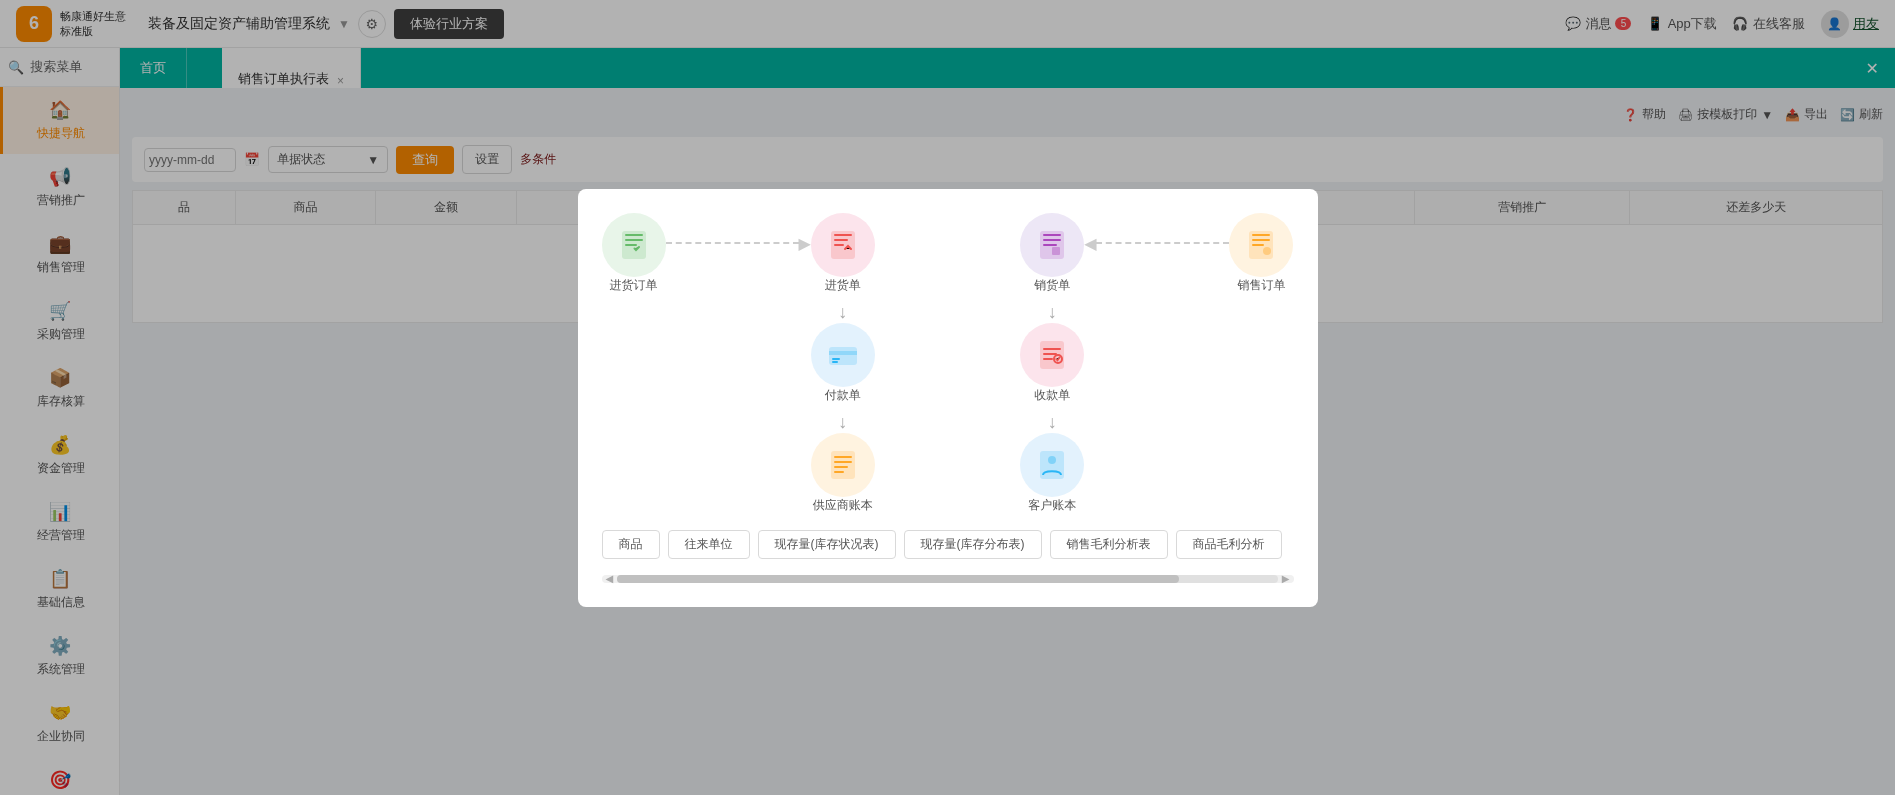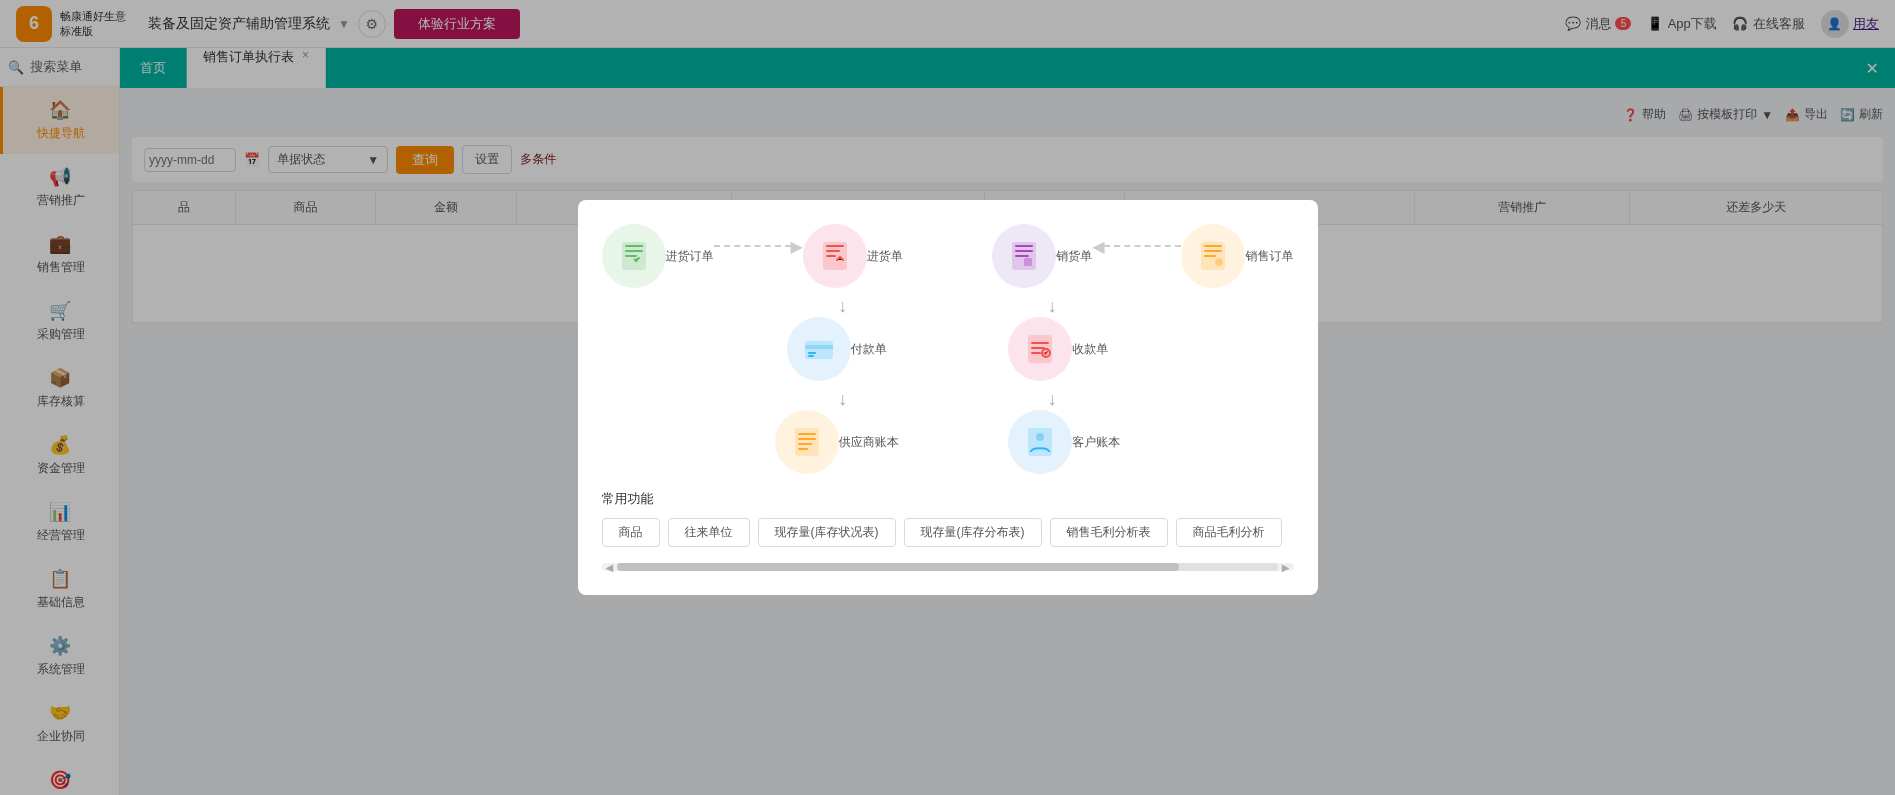--- a/index.html
+++ b/index.html
@@ -38,39 +38,39 @@
       flex: 1;
     }
     .system-title { font-size: 14px; color: #333; font-weight: 500; }
     .title-dropdown { color: #999; font-size: 12px; cursor: pointer; }
     .gear-btn {
       width: 28px; height: 28px; border-radius: 50%;
       border: 1px solid #ddd; display: flex; align-items: center; justify-content: center;
       color: #666; cursor: pointer; font-size: 14px;
     }
     .trial-btn {
-      background: #be185d; color: #fff; border: none;
-      padding: 6px 24px; border-radius: 4px; cursor: pointer; font-size: 13px;
+      background: #404040; color: #fff; border: none;
+      padding: 6px 16px; border-radius: 4px; cursor: pointer; font-size: 13px;
     }
     .top-right {
       display: flex; align-items: center; gap: 16px; margin-left: auto;
     }
     .top-right-item {
       display: flex; align-items: center; gap: 4px; color: #555; font-size: 13px; cursor: pointer;
     }
     .badge {
       background: #ff4d4f; color: #fff; font-size: 10px;
       border-radius: 8px; padding: 1px 4px; min-width: 16px; text-align: center;
     }
     .avatar-circle {
       width: 28px; height: 28px; background: #e0e0e0;
       border-radius: 50%; display: flex; align-items: center; justify-content: center;
       font-size: 12px; color: #666;
     }
-    .user-label { color: #4c1d95; font-size: 13px; text-decoration: underline; }
+    .user-label { color: #14532d; font-size: 13px; text-decoration: underline; }
 
     
     .main-layout { display: flex; flex: 1; overflow: hidden; }
 
     
     .sidebar {
       width: 120px;
       background: #fff;
       border-right: 1px solid #e8e8e8;
       display: flex;
@@ -108,23 +108,24 @@
       flex-shrink: 0;
     }
     .tab-home {
       padding: 0 20px; height: 40px;
       display: flex; align-items: center;
       color: #fff; font-size: 13px; cursor: pointer;
       border-right: 1px solid rgba(255,255,255,0.3);
     }
     .tab-item {
       padding: 0 16px; height: 40px;
-      display: flex; align-items: flex-start; gap: 8px;
+      display: flex; align-items: flex-end; gap: 8px;
       background: #fff; color: #333; font-size: 13px; cursor: pointer;
       border-right: 1px solid #e8e8e8;
+      margin-left: 35px;
     }
     .tab-close { color: #999; font-size: 12px; cursor: pointer; }
     .tab-spacer { flex: 1; }
     .tab-close-btn {
       margin-right: 16px; color: #fff; font-size: 16px; cursor: pointer;
     }
 
     
     .page-content { flex: 1; padding: 12px; overflow: auto; position: relative; }
 
@@ -217,21 +218,21 @@
     .modal-scrollbar-track {
       flex: 1; height: 8px; background: #e0e0e0; border-radius: 4px;
       position: relative;
     }
     .modal-scrollbar-thumb {
       height: 8px; background: #c0c0c0; border-radius: 4px;
       width: 85%; position: absolute; left: 0;
     }
     .modal-scroll-arrow { color: #aaa; font-size: 10px; cursor: pointer; padding: 0 4px; }
     .flow-section {
-      display: flex; flex-direction: row; align-items: center;
+      display: flex; flex-direction: column; align-items: center;
     }
   </style>
 </head>
 <body>
 
 <div class="app-wrapper">
 
   <div class="top-bar">
     <div class="logo-area">
       <div class="logo-icon">6</div>
@@ -532,21 +533,20 @@
                 <path d="M9 28c0-5 18-5 18 0" stroke="#29b6f6" stroke-width="2" fill="none"></path>
               </svg>
           </div>
           <span class="flow-label">客户账本</span>
         </div>
         <div style="flex:1;"></div>
         <div style="width:64px;"></div>
       </div>
 
       <div class="common-section">
-        <div class="common-title">常用功能</div>
         <div class="common-btns">
           <button class="common-btn">商品</button>
           <button class="common-btn">往来单位</button>
           <button class="common-btn">现存量(库存状况表)</button>
           <button class="common-btn">现存量(库存分布表)</button>
           <button class="common-btn">销售毛利分析表</button>
           <button class="common-btn">商品毛利分析</button>
         </div>
       </div>
 

